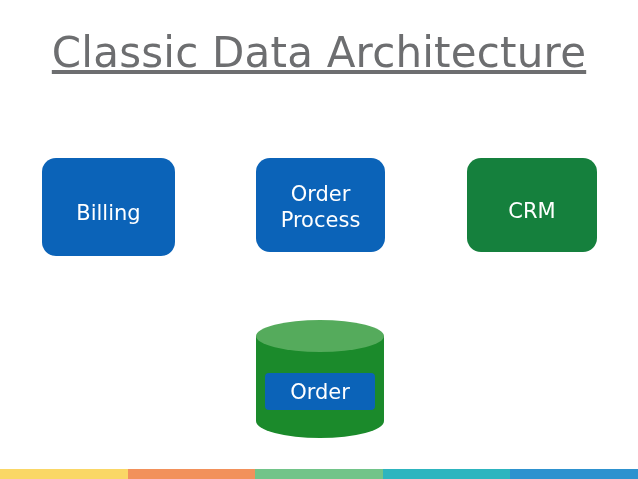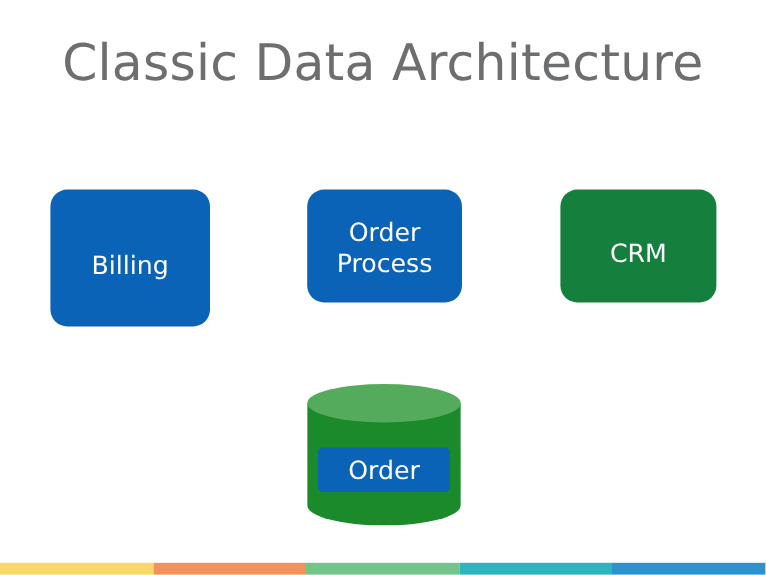--- a/index.html
+++ b/index.html
@@ -55,21 +55,21 @@
   .sys-box .sys-label {
     width: 100%;
     padding-top: 14px;  
     white-space: pre-line;
   }
 
   #box-billing {
     left: 42px;
     top: 158px;
     width: 133px;
-    height: 114px;
+    height: 98px;
   }
   #box-order-process {
     left: 256px;
     top: 158px;
     width: 129px;
     height: 94px;
   }
   #box-order-process .sys-label {
     padding-top: 6px;
   }
@@ -130,21 +130,21 @@
   #accent-bar .accent-seg {
     flex: 1 1 20%;
     height: 100%;
   }
 </style>
 </head>
 <body>
 
 <div id="slide" style="background: rgb(255, 255, 255);">
 
-  <div id="slide-title" style="color: rgb(109, 110, 112);">Classic Data Architecture</div>
+  <div id="slide-title" style="color: rgb(109, 110, 112); text-decoration: underline;">Classic Data Architecture</div>
 
   <div class="sys-box" id="box-billing" style="background: rgb(11, 99, 184);">
     <span class="sys-label">Billing</span>
   </div>
 
   <div class="sys-box" id="box-order-process" style="background: rgb(11, 99, 184);">
     <span class="sys-label">Order
 Process</span>
   </div>
 

